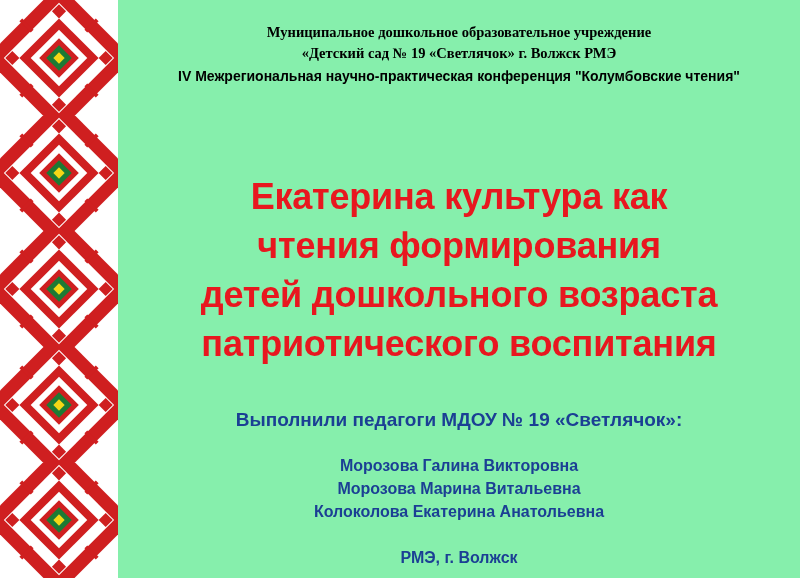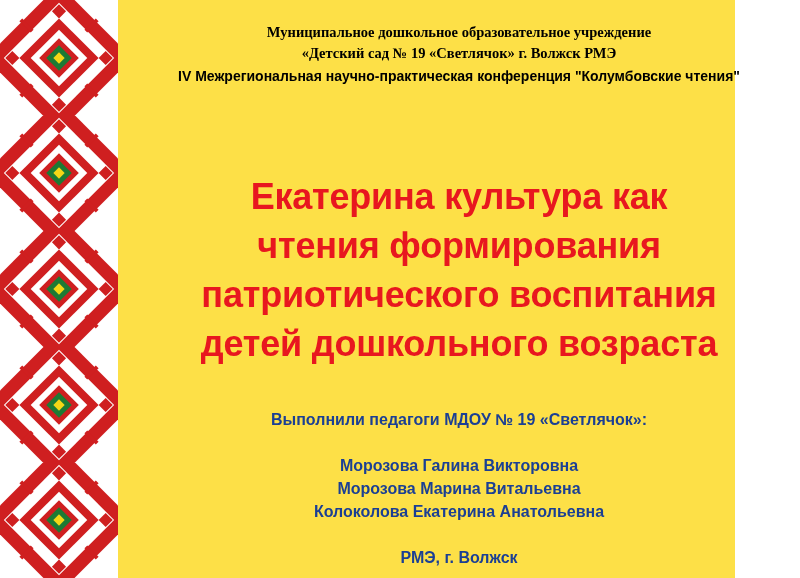--- a/index.html
+++ b/index.html
@@ -8,23 +8,23 @@
     background: #ffffff;
   }
   body {
     width: 800px;
     height: 578px;
     overflow: hidden;
     font-family: "Liberation Sans", sans-serif;
   }
   #slide {
     position: relative;
-    width: 735px;
+    width: 800px;
     height: 578px;
-    background: #fde047;
+    background: #86efac;
     box-sizing: border-box;
   }
 
   
   #ornament-strip {
     position: absolute;
     left: 0;
     top: 0;
     width: 118px;
     height: 578px;
@@ -166,21 +166,21 @@
   #authors-block {
     position: absolute;
     top: 408px;
     left: 0;
     width: 682px;
     text-align: center;
     color: #1b3f94;
     font-weight: bold;
   }
   #performed-by {
-    font-size: 16px;
+    font-size: 19px;
     line-height: 24px;
     padding-bottom: 22px;
   }
   .author-line {
     font-size: 16px;
     line-height: 23px;
     text-align: center;
   }
   #place-line {
     padding-top: 24px;
@@ -280,22 +280,22 @@
 
     <div id="header-block">
       <div class="header-line">Муниципальное дошкольное образовательное учреждение</div>
       <div class="header-line">«Детский сад № 19 «Светлячок» г. Волжск РМЭ</div>
       <div class="header-line l3">IV Межрегиональная научно-практическая конференция "Колумбовские чтения"</div>
     </div>
 
     <h1 id="main-title">
       <span class="tline">Екатерина культура как</span>
       <span class="tline">чтения формирования</span>
+      <span class="tline">детей дошкольного возраста</span>
       <span class="tline">патриотического воспитания</span>
-      <span class="tline">детей дошкольного возраста</span>
     </h1>
 
     <div id="authors-block">
       <div id="performed-by">Выполнили педагоги МДОУ № 19 «Светлячок»:</div>
       <div class="author-line">Морозова Галина Викторовна</div>
       <div class="author-line">Морозова Марина Витальевна</div>
       <div class="author-line">Колоколова Екатерина  Анатольевна</div>
       <div id="place-line">РМЭ, г. Волжск</div>
     </div>
 

